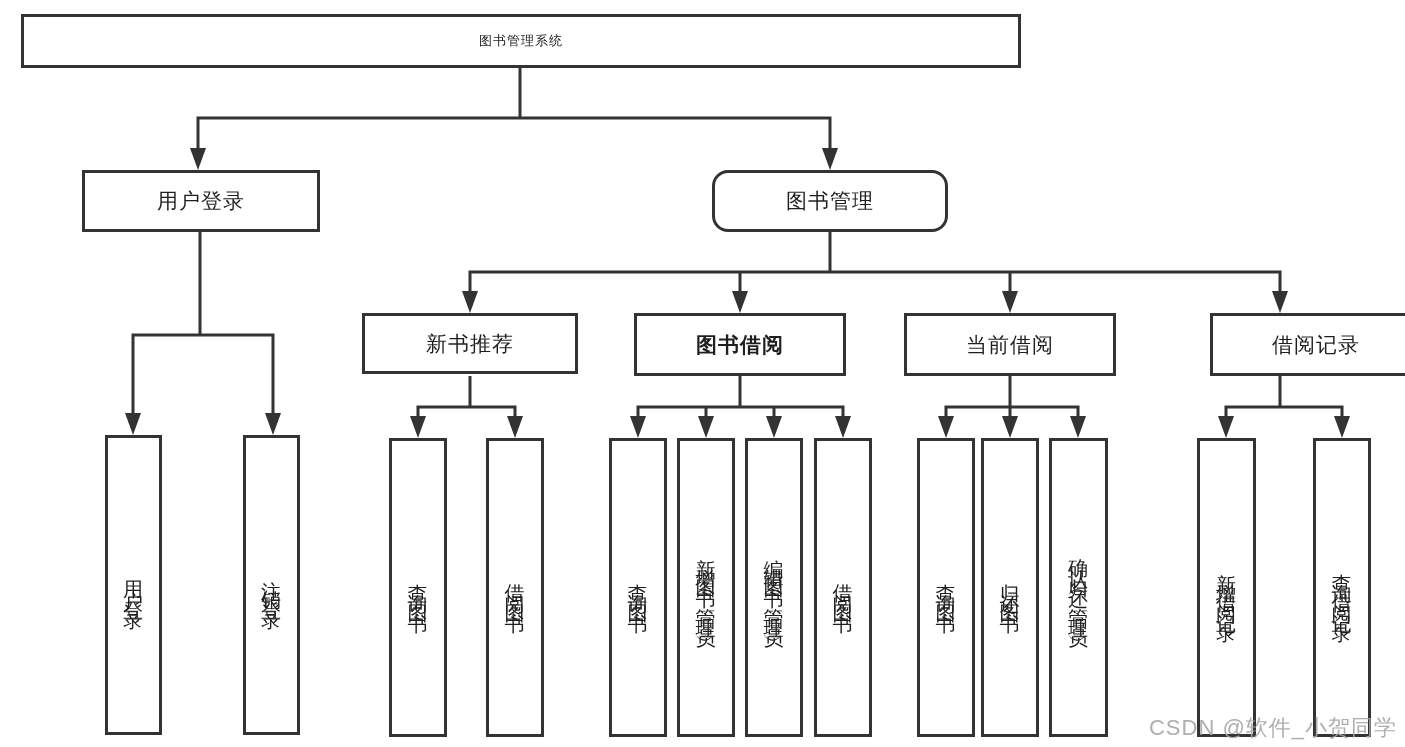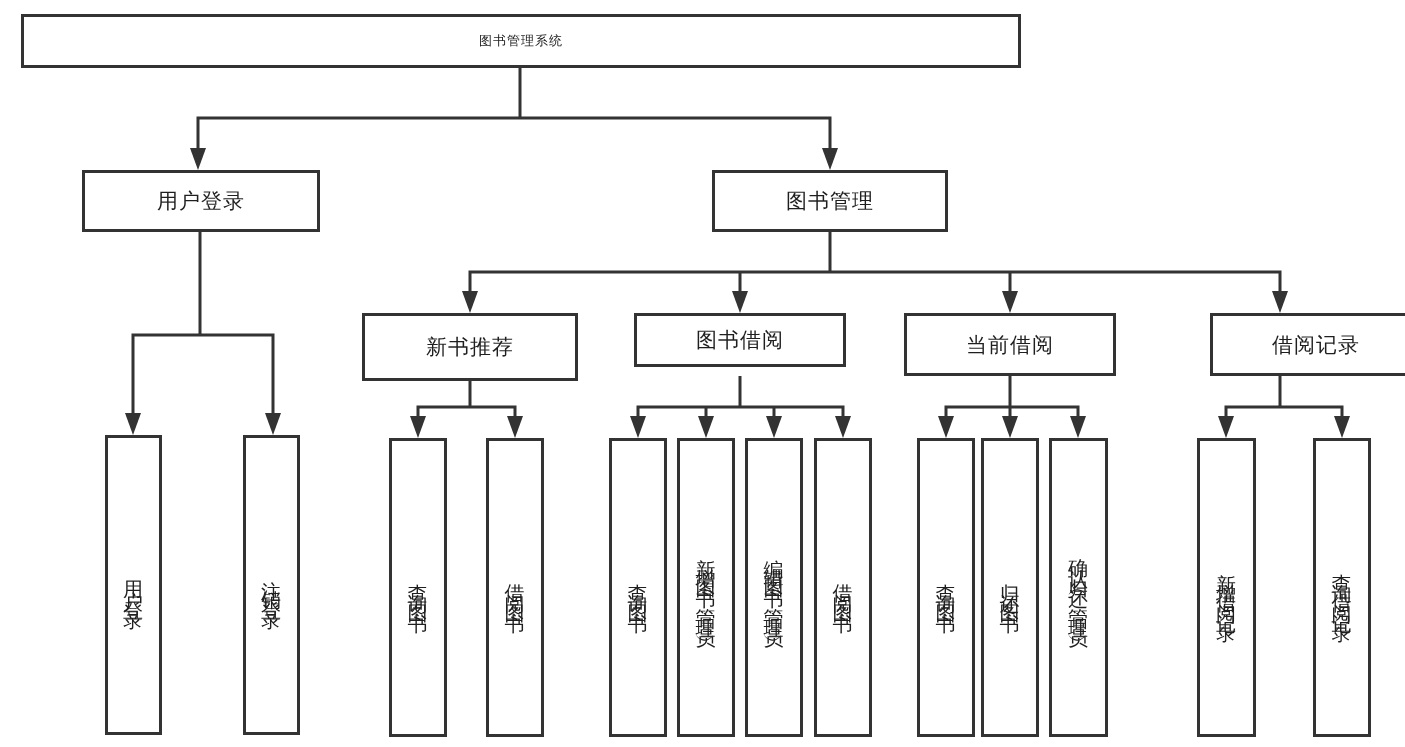--- a/index.html
+++ b/index.html
@@ -85,28 +85,28 @@
     </g>
   </svg>
 
   <div class="node hnode root" style="left:21px;top:14px;width:1000px;height:54px;">
     <span>图书管理系统</span>
   </div>
 
   <div class="node hnode" style="left:82px;top:170px;width:238px;height:62px;">
     <span>用户登录</span>
   </div>
-  <div class="node hnode" style="left:712px;top:170px;width:236px;height:62px;">
+  <div class="node hnode" style="left:712px;top:170px;width:236px;height:62px;border-radius:16px;">
     <span>图书管理</span>
   </div>
 
-  <div class="node hnode" style="left:362px;top:313px;width:216px;height:68px;">
+  <div class="node hnode" style="left:362px;top:313px;width:216px;height:61px;">
     <span>新书推荐</span>
   </div>
-  <div class="node hnode" style="left:634px;top:313px;width:212px;height:54px;">
+  <div class="node hnode" style="left:634px;top:313px;width:212px;height:63px;font-weight:bold;">
     <span>图书借阅</span>
   </div>
   <div class="node hnode" style="left:904px;top:313px;width:212px;height:63px;align-items:center;">
     <span>当前借阅</span>
   </div>
   <div class="node hnode" style="left:1210px;top:313px;width:212px;height:63px;">
     <span>借阅记录</span>
   </div>
 
   <div class="node vnode" style="left:105px;top:435px;width:57px;height:300px;">
@@ -146,14 +146,15 @@
     <span>确认归还（管理员）</span>
   </div>
 
   <div class="node vnode" style="left:1197px;top:438px;width:59px;height:299px;">
     <span>新增借阅记录</span>
   </div>
   <div class="node vnode" style="left:1313px;top:438px;width:58px;height:299px;">
     <span>查询借阅记录</span>
   </div>
 
+  <div class="watermark">CSDN @软件_小贺同学</div>
 
 </div>
 
 </body></html>

